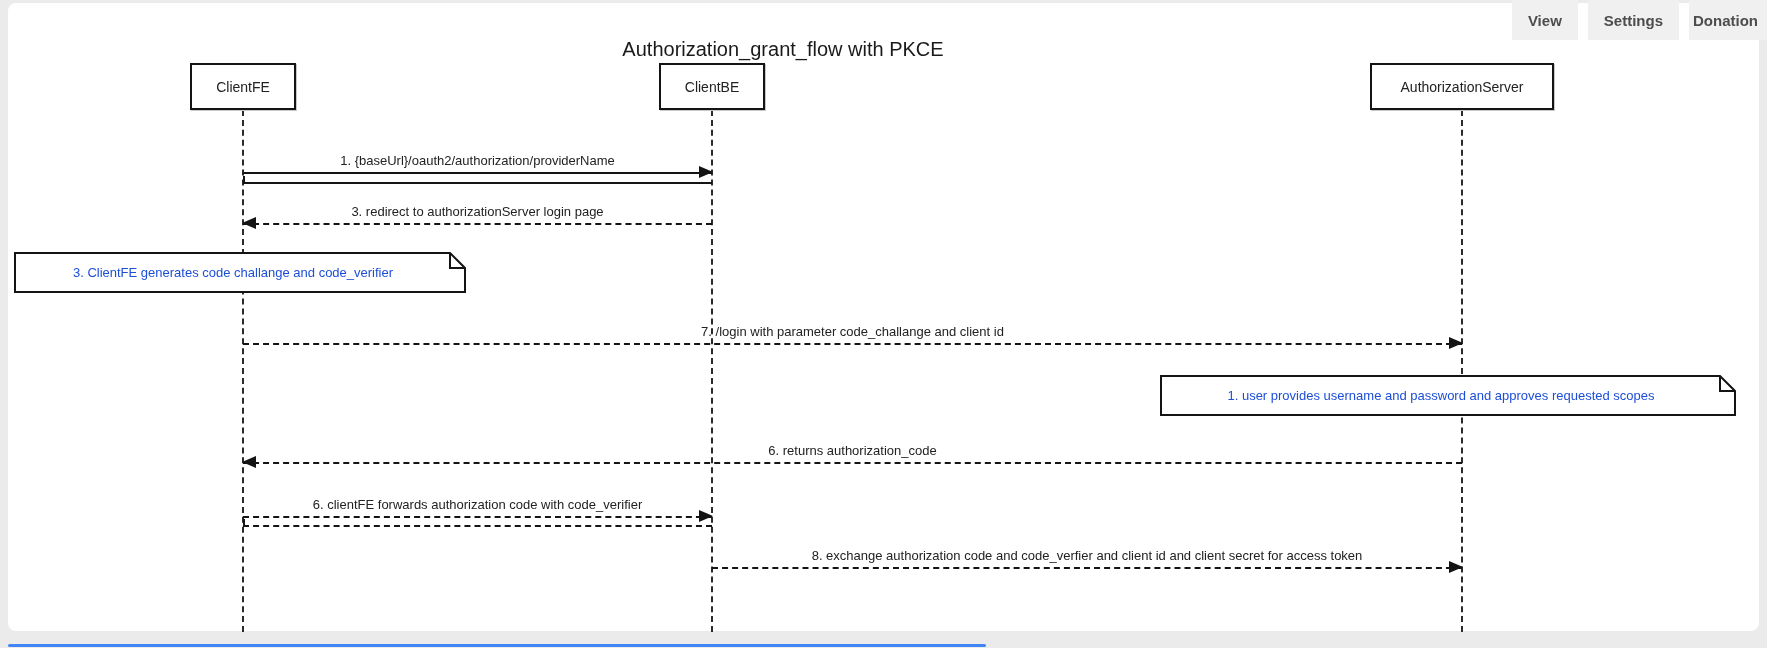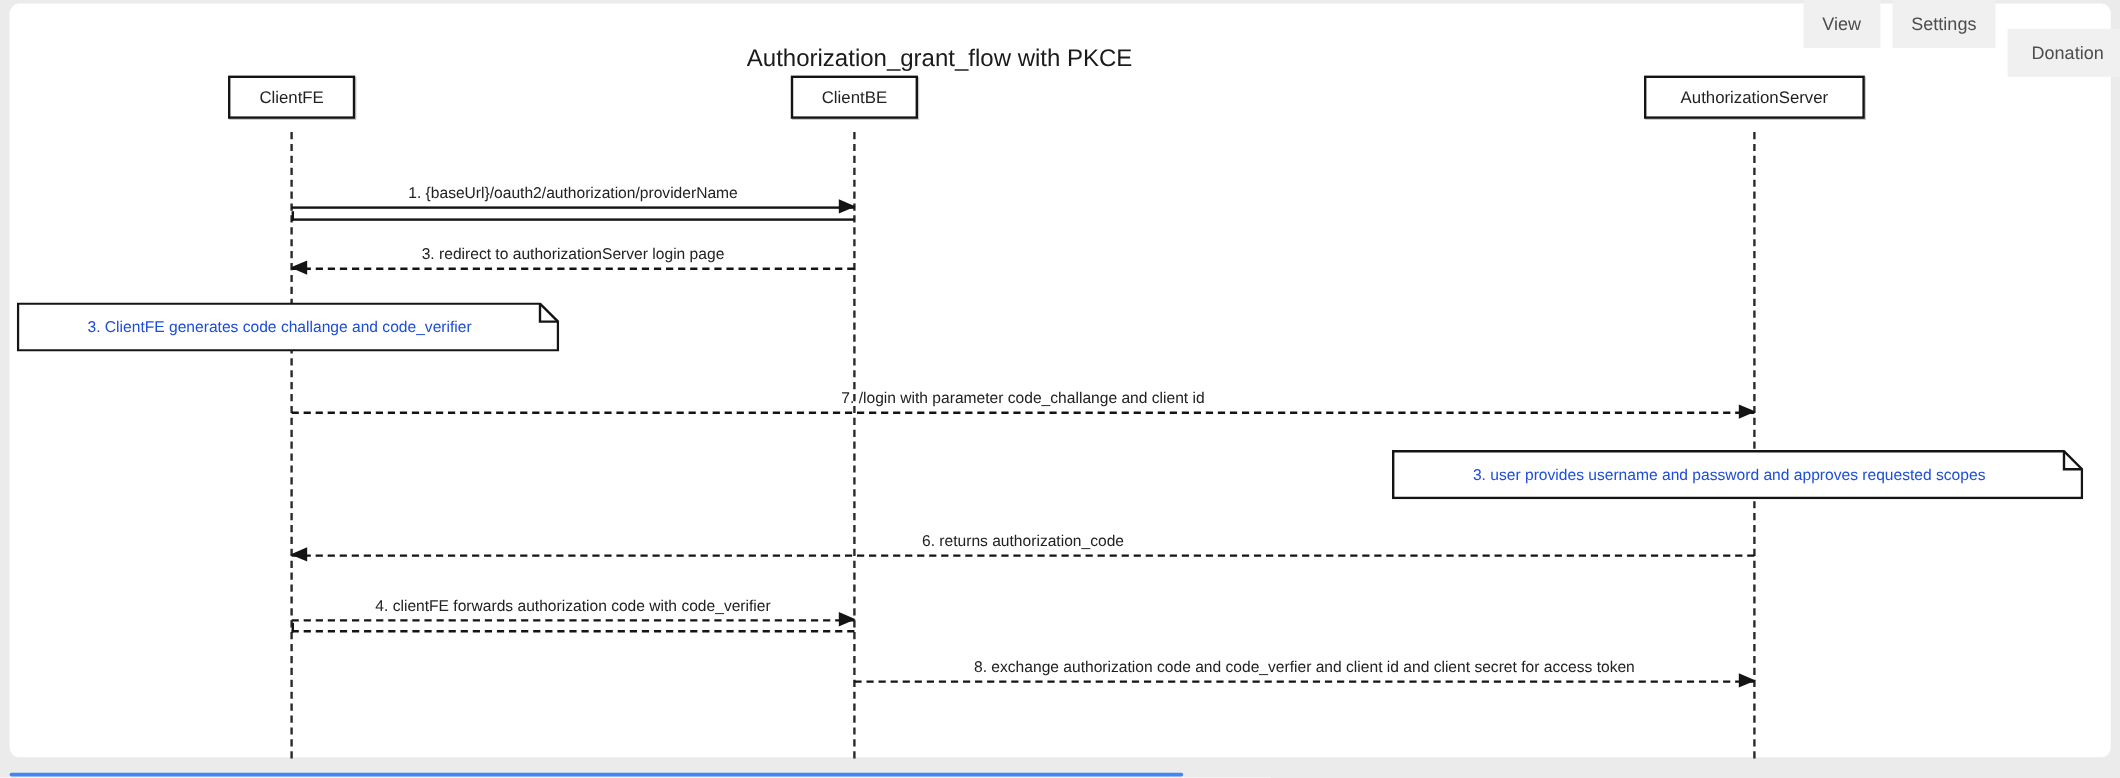--- a/index.html
+++ b/index.html
@@ -17,26 +17,26 @@
   .diagram-title {
     position:absolute; left:783px; top:8px; transform:translateX(-50%);
     font-size:20px; color:#1a1a1a; white-space:nowrap;margin-top:30px;
   }
   .menu {
     position:absolute; top:0; right:0; display:flex; gap:10px;
   }
   .menu-btn {
     height:40px; display:flex; align-items:center; justify-content:center;
     background:#f0f0f0; color:#4d4d4d; font-size:15px;
-    padding:0 16px; cursor:pointer; white-space:nowrap;
+    padding:0 16px; cursor:pointer; white-space:nowrap;font-weight:bold;
   }
-  .menu-btn-cut { width:74px; padding:0 0 0 20px; justify-content:flex-start; overflow:hidden;margin-top:24px; }
+  .menu-btn-cut { width:74px; padding:0 0 0 4px; justify-content:flex-start; overflow:hidden; }
   
   .actor {
-    position:absolute; top:63px; height:36px; box-sizing:border-box;
+    position:absolute; top:63px; height:47px; box-sizing:border-box;
     background:#ffffff; border:2px solid #141414;
     box-shadow:1px 1px 0 #c9c9c9;
     display:flex; align-items:center; justify-content:center;
     font-size:14px; color:#222222; z-index:3;
   }
   
   .lifeline {
     position:absolute; top:110px; height:522px; width:0;
     border-left:2px dashed #2a2a2a; z-index:1;
   }
@@ -132,21 +132,21 @@
 
   <div class="msg" style="left:243px; top:463px; width:1219px">
     <div class="msg-line dashed"></div>
     <div class="arrowhead left"></div>
     <div class="msg-label">6. returns authorization_code</div>
   </div>
 
   <div class="msg" style="left:243px; top:517px; width:469px">
     <div class="msg-line dashed"></div>
     <div class="arrowhead right"></div>
-    <div class="msg-label">4. clientFE forwards authorization code with code_verifier</div>
+    <div class="msg-label">6. clientFE forwards authorization code with code_verifier</div>
   </div>
   <div class="echo dashed" style="left:243px; top:525px; width:469px"></div>
 
   <div class="msg" style="left:712px; top:568px; width:750px">
     <div class="msg-line dashed"></div>
     <div class="arrowhead right"></div>
     <div class="msg-label">8. exchange authorization code and code_verfier and client id and client secret for access token</div>
   </div>
 
   <div class="note" style="left:14px; top:252px; width:452px; height:41px">
@@ -155,18 +155,18 @@
       <path d="M436,1 V16 H451" fill="none" stroke="#141414" stroke-width="2"></path>
     </svg>
     <div class="note-text">3. ClientFE generates code challange and code_verifier</div>
   </div>
 
   <div class="note" style="left:1160px; top:375px; width:576px; height:41px">
     <svg width="576" height="41" viewBox="0 0 576 41">
       <path d="M1,1 H560 L575,16 V40 H1 Z" fill="#ffffff" stroke="#141414" stroke-width="2"></path>
       <path d="M560,1 V16 H575" fill="none" stroke="#141414" stroke-width="2"></path>
     </svg>
-    <div class="note-text">3. user provides username and password and approves requested scopes</div>
+    <div class="note-text">1. user provides username and password and approves requested scopes</div>
   </div>
 
   <div class="h-scroll"></div>
 
 </div>
 
 </body></html>

